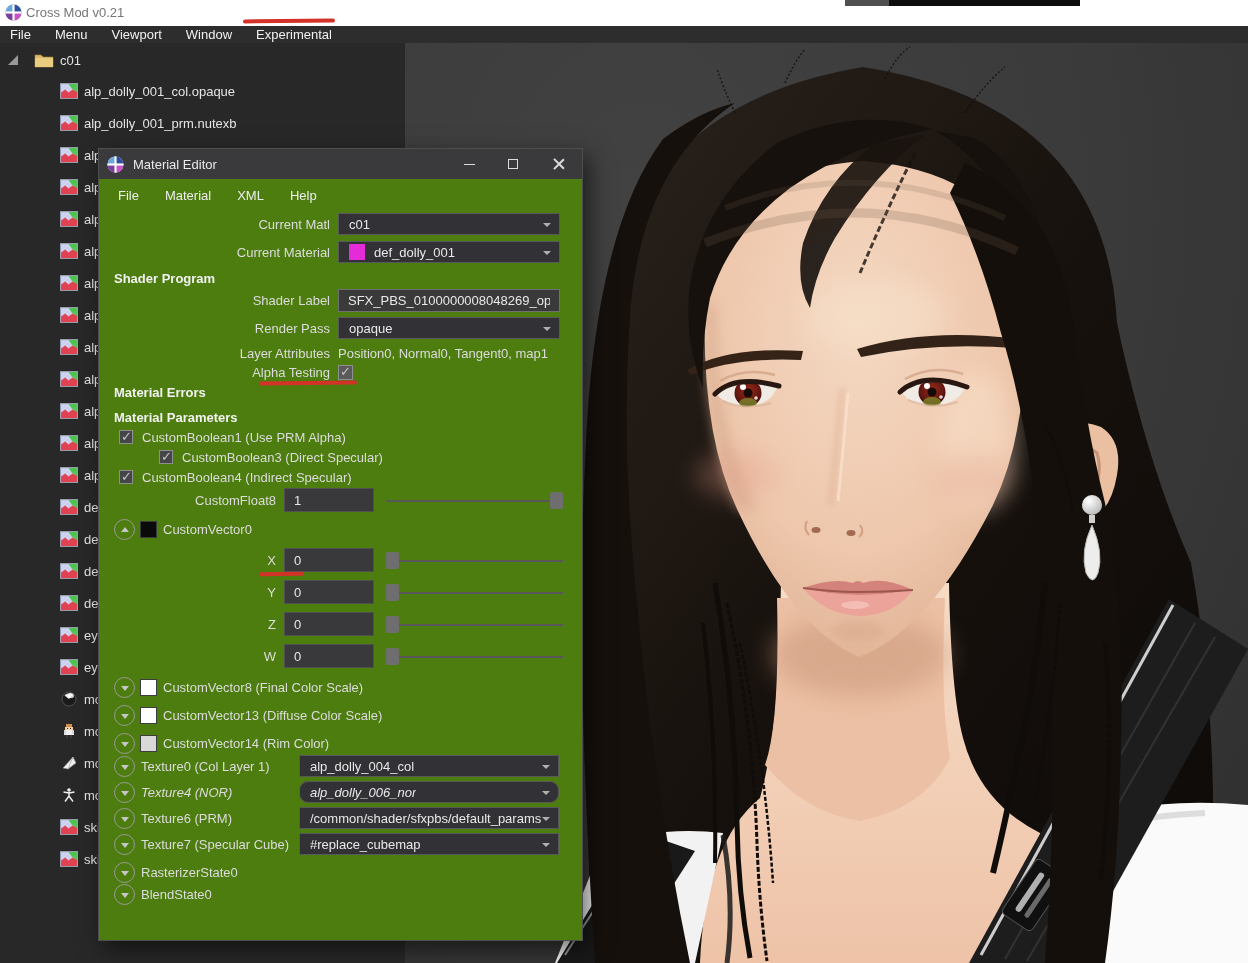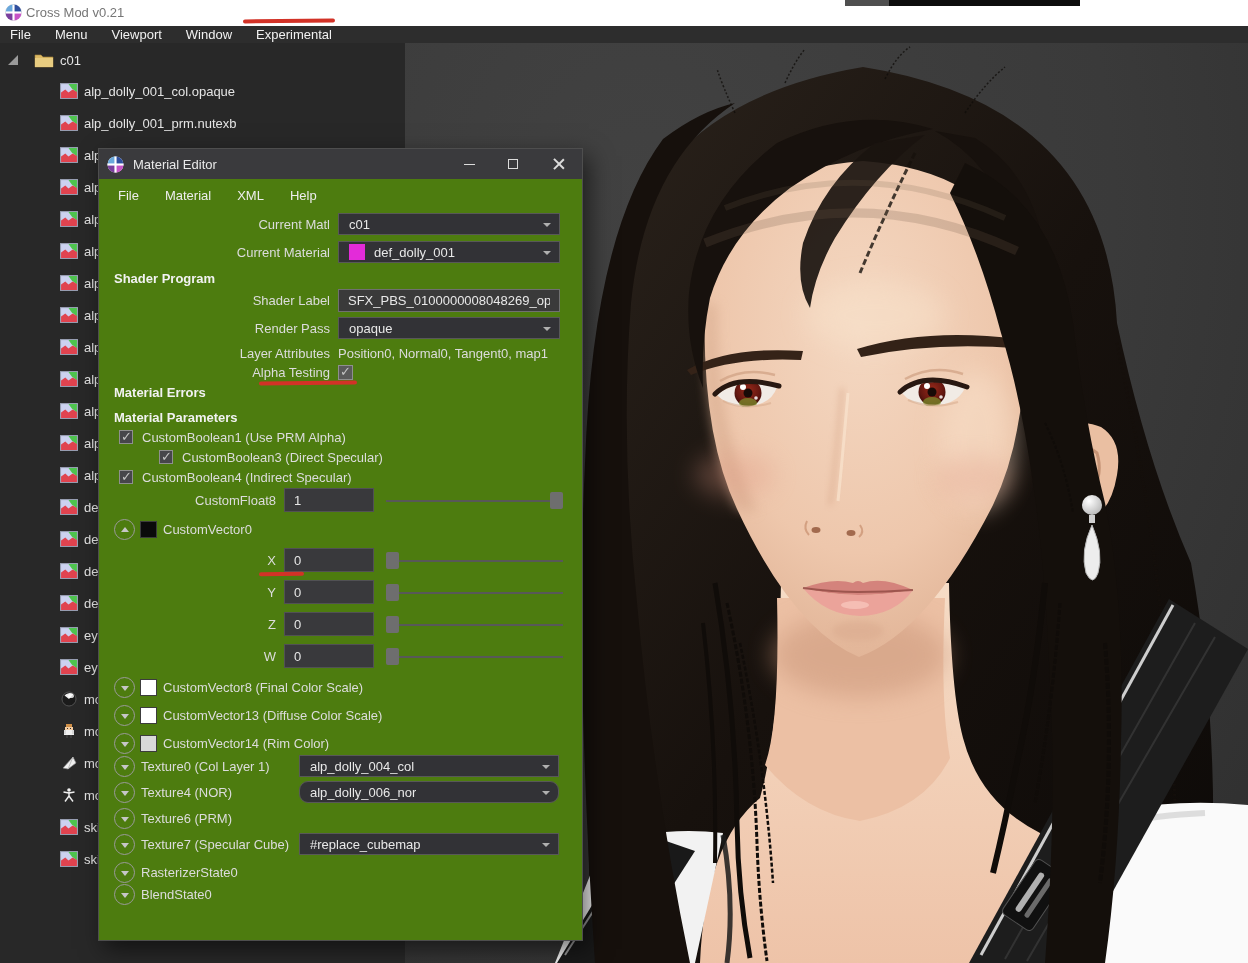--- a/index.html
+++ b/index.html
@@ -702,30 +702,33 @@
       </div>
     </div>
   <div style="position:absolute;left:15px;top:606px;width:460px;">
       <div style="position: absolute; top: 0px; left: 0px; display: flex; align-items: center; height: 22px; width: 100%;">
         <span class="expander"></span>
         <span class="exlabel" style="width:158px;">Texture0 (Col Layer 1)</span>
         <div class="dd" style="width:260px;">
           <span class="ddtext">alp_dolly_004_col</span>
         </div>
       </div>
-      <div style="position: absolute; top: 26px; left: 0px; display: flex; align-items: center; height: 22px; width: 100%;">
+      <div style="position: absolute; top: 26px; left: 0px; display: flex; align-items: center; height: 22px; width: 100%; font-style: italic;">
         <span class="expander"></span>
         <span class="exlabel" style="width:158px;">Texture4 (NOR)</span>
         <div class="dd" style="width:260px;border-radius:9px;">
           <span class="ddtext">alp_dolly_006_nor</span>
         </div>
       </div>
       <div style="position: absolute; top: 52px; left: 0px; display: flex; align-items: center; height: 22px; width: 100%;">
         <span class="expander"></span>
         <span class="exlabel" style="width:158px;">Texture6 (PRM)</span>
+        <div class="dd" style="width:260px;">
+          <span class="ddtext">/common/shader/sfxpbs/default_params</span>
+        </div>
       </div>
       <div style="position: absolute; top: 78px; left: 0px; display: flex; align-items: center; height: 22px; width: 100%;">
         <span class="expander"></span>
         <span class="exlabel" style="width:158px;">Texture7 (Specular Cube)</span>
         <div class="dd" style="width:260px;">
           <span class="ddtext">#replace_cubemap</span>
         </div>
       </div>
     </div>
   <div style="position:absolute;left:15px;top:712px;width:450px;">

